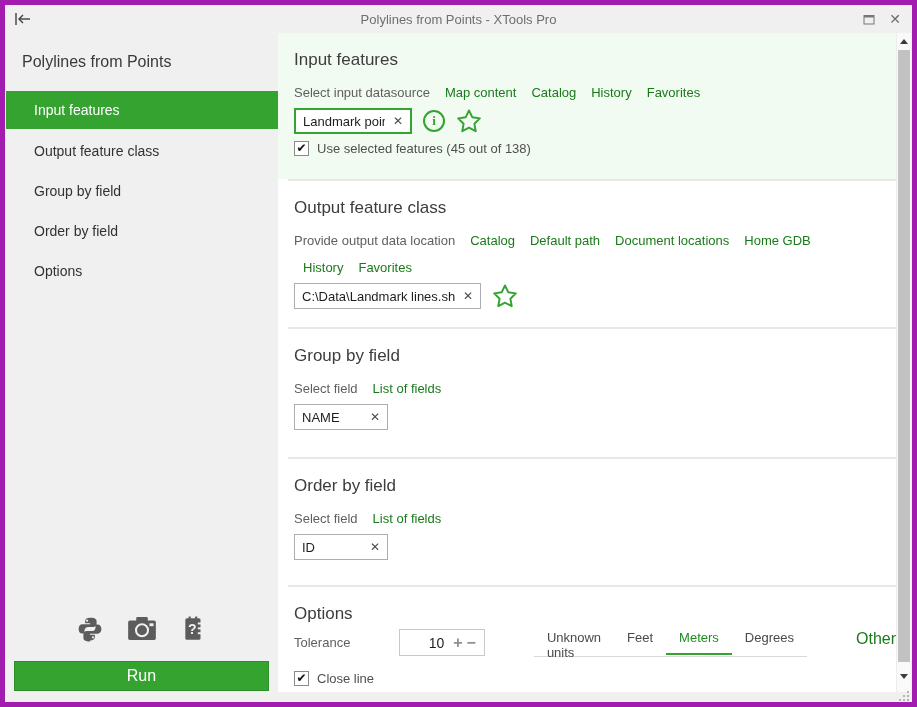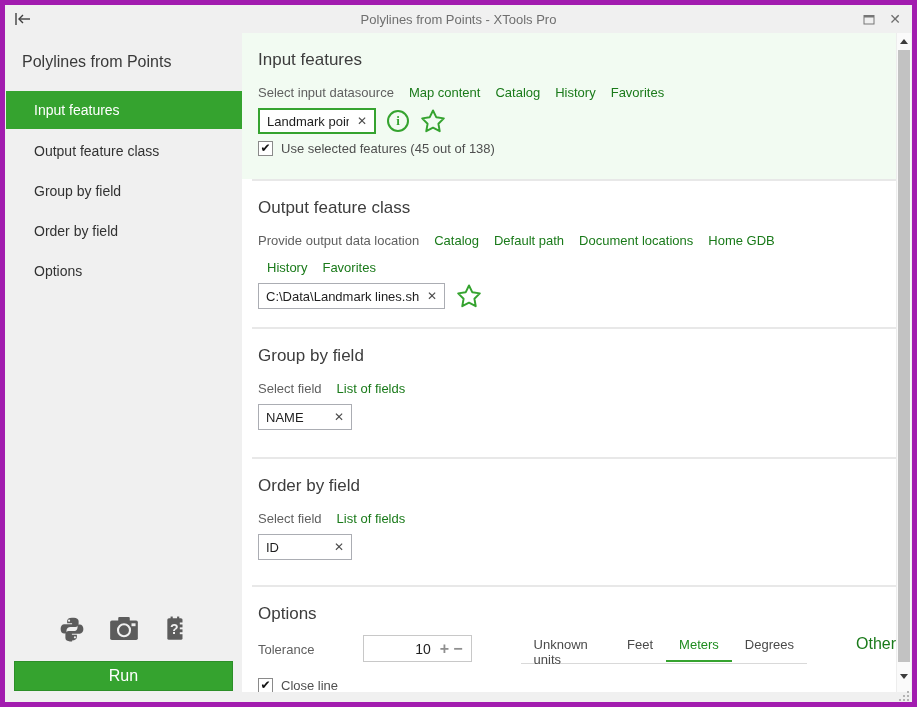--- a/index.html
+++ b/index.html
@@ -16,21 +16,21 @@
   .titlebar .title { position:absolute; left:0; right:0; text-align:center; color:#6f6f6f; font-size:13px; pointer-events:none; }
   .collapse-btn { margin-left:9px; z-index:2; display:inline-flex; cursor:pointer; }
   .win-controls { margin-left:auto; display:flex; align-items:center; gap:14px; margin-right:11px; z-index:2; }
   .max-btn { display:inline-flex; }
   .close-btn { color:#6e6e6e; font-size:14px; line-height:1; }
 
   
   .main { position:absolute; top:28px; left:1px; right:1px; bottom:10px; display:flex; }
 
   
-  .sidebar { width:236px; background:#f0f0f0; position:relative; flex:none;text-decoration:underline; }
+  .sidebar { width:272px; background:#f0f0f0; position:relative; flex:none;text-decoration:underline; }
   .sidebar-title { position:absolute; top:20px; left:16px; font-size:16px; color:#3a3a3a; }
   .nav { position:absolute; top:58px; left:0; right:0; list-style:none; }
   .nav-item { height:40px; display:flex; align-items:center; padding-left:28px; font-size:14px; color:#323232; cursor:pointer; }
   .nav-item.active { height:38px; background:#35a32f; color:#ffffff; margin-bottom:2px; }
   .tool-icons { position:absolute; left:0; right:0; bottom:50px; display:flex; justify-content:center; align-items:center; gap:24px; }
   .tool-icons span { display:inline-flex; cursor:pointer; }
   .run-btn { position:absolute; left:8px; right:9px; bottom:1px; height:30px; background:#35a32f; border:1px solid #2c8f28;
              color:#fff; font-size:16px; display:flex; align-items:center; justify-content:center; cursor:pointer; }
 
   
@@ -64,21 +64,21 @@
         align-items:center; justify-content:center; flex:none; cursor:pointer; }
   .cb .mark { display:none; font-size:12px; color:#111; line-height:1; margin-top:-1px; }
   .cb.checked .mark { display:block; }
 
   .info-icon { width:22px; height:22px; border-radius:50%; border:2px solid #35a32f; color:#35a32f;
                display:inline-flex; align-items:center; justify-content:center;
                font-size:13px; font-weight:bold; font-family:"Liberation Serif", serif; cursor:pointer; flex:none; }
   .star-icon { display:inline-flex; cursor:pointer; flex:none; }
 
   
-  .options-row { display:flex; align-items:flex-start; margin-top:11px;gap:32px; }
+  .options-row { display:flex; align-items:center; margin-top:4px;gap:32px; }
   .tol-label { color:#5f5f5f; font-size:13px; align-self:center; }
   .spinner { width:114px; height:27px; border:1px solid #c8c8c8; background:#fff; display:inline-flex;
              align-items:center; margin-left:17px; padding:0 6px; }
   .spinner .num { flex:1; text-align:right; font-size:14px; color:#1e1e1e; padding-right:7px; }
   .spinner .step { color:#8f8f8f; font-size:16px; line-height:1; cursor:pointer; padding:0 2px; font-weight:bold; }
   .unit-tabs { display:inline-flex; border-bottom:1px solid #d9d9d9; margin-left:17px; height:29px; align-items:flex-start; }
   .unit-tab { padding:2px 13px 8px 13px; font-size:13px; color:#4a4a4a; cursor:pointer; border-bottom:2px solid transparent; margin-bottom:-1px; }
   .unit-tab.selected { color:#1f8c1f; border-bottom-color:#35a32f; }
   .other-lnk { margin-left:17px; font-size:16px; padding-bottom:8px; }
 

